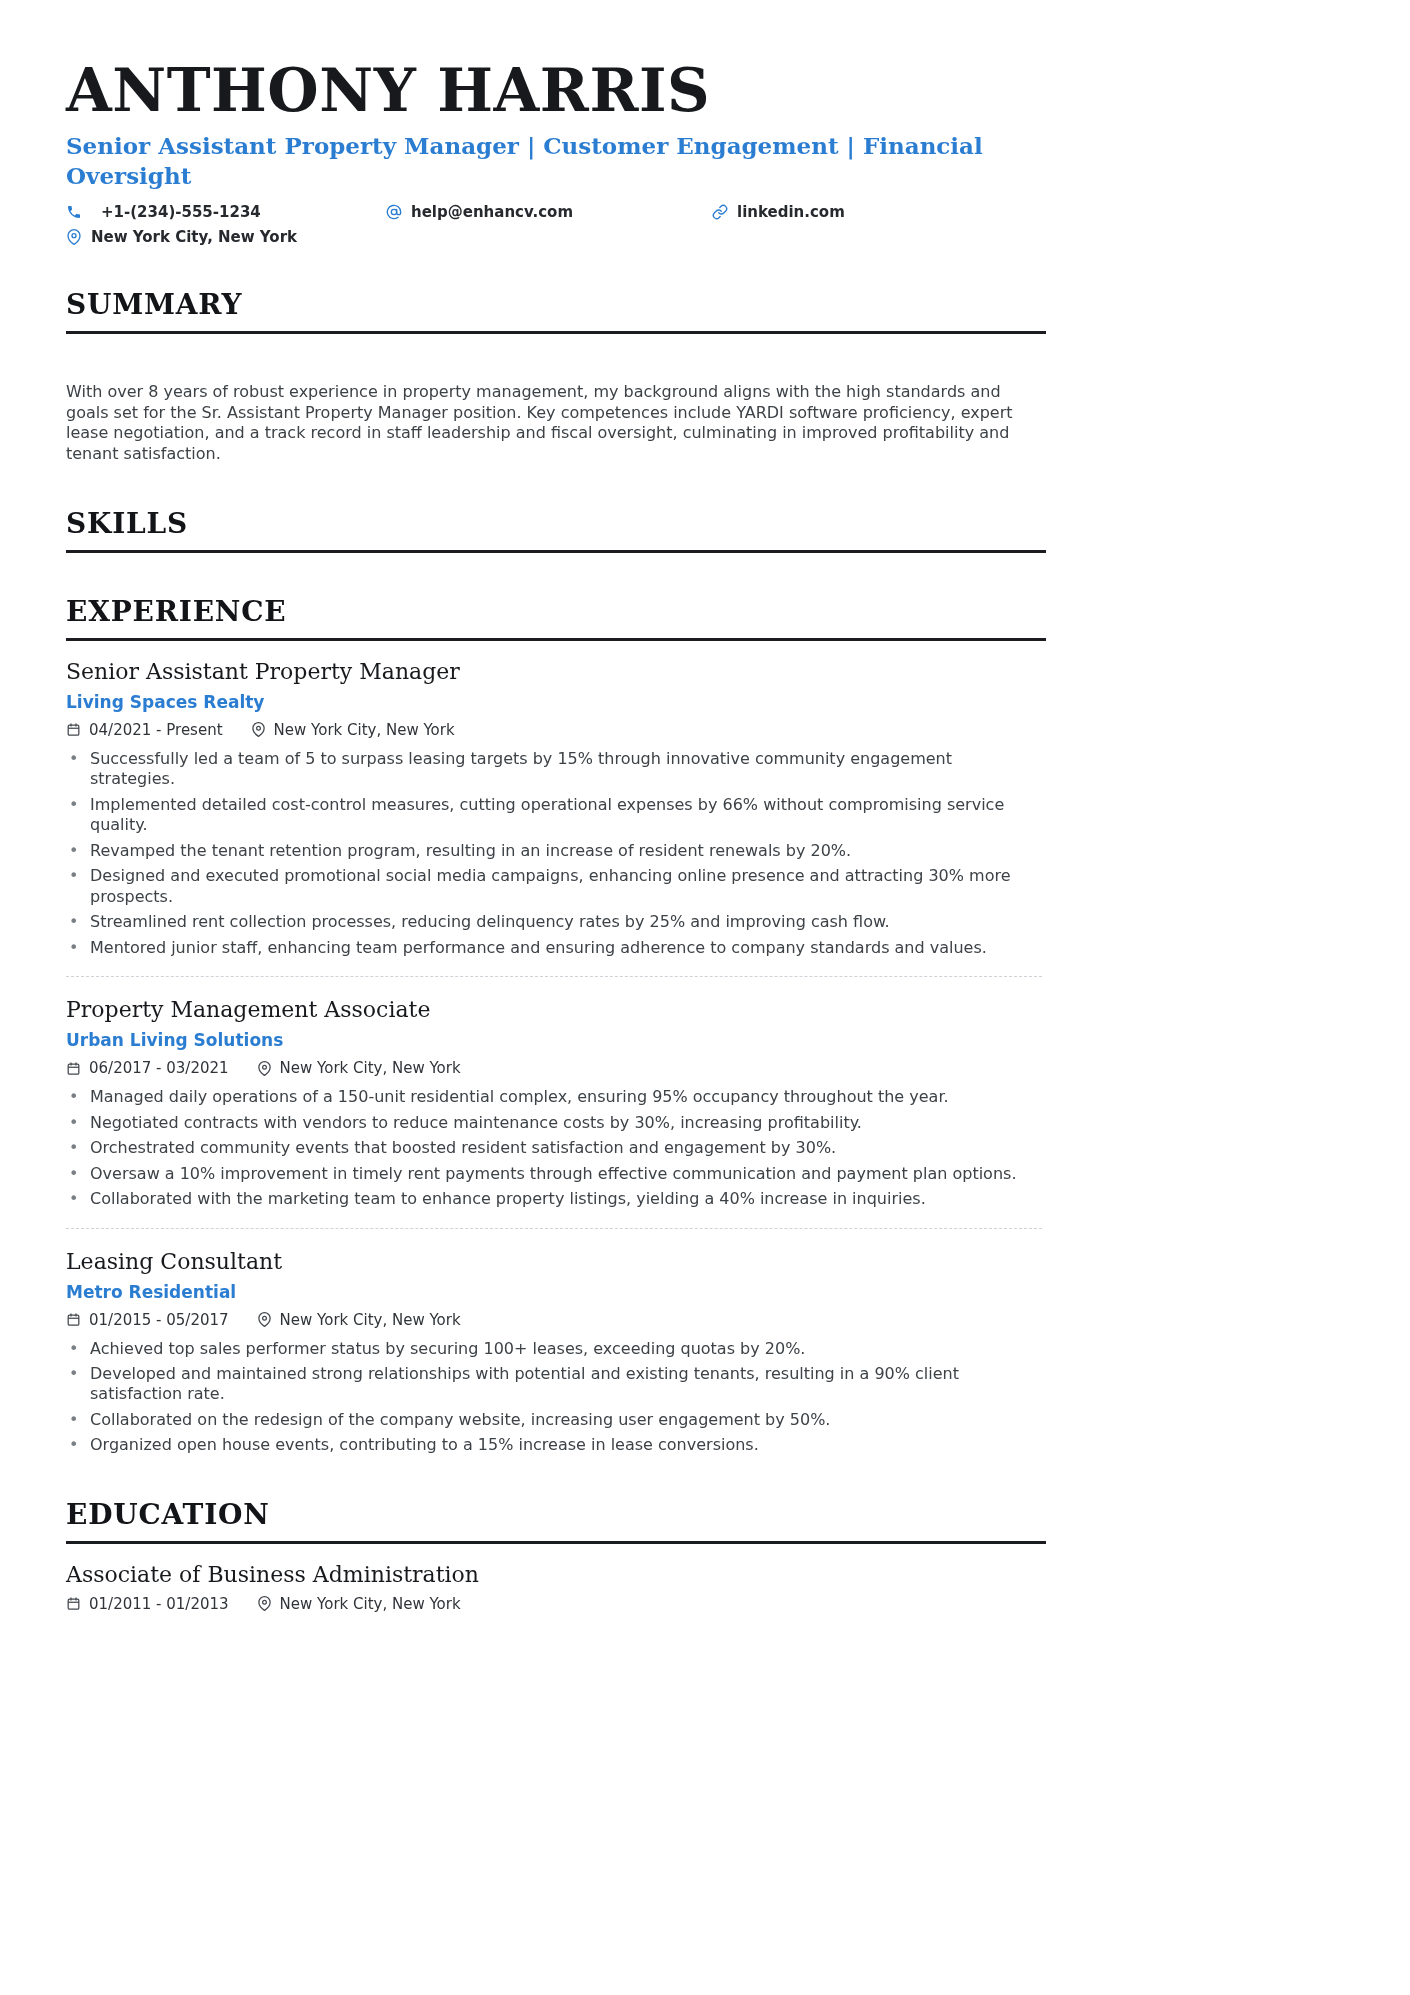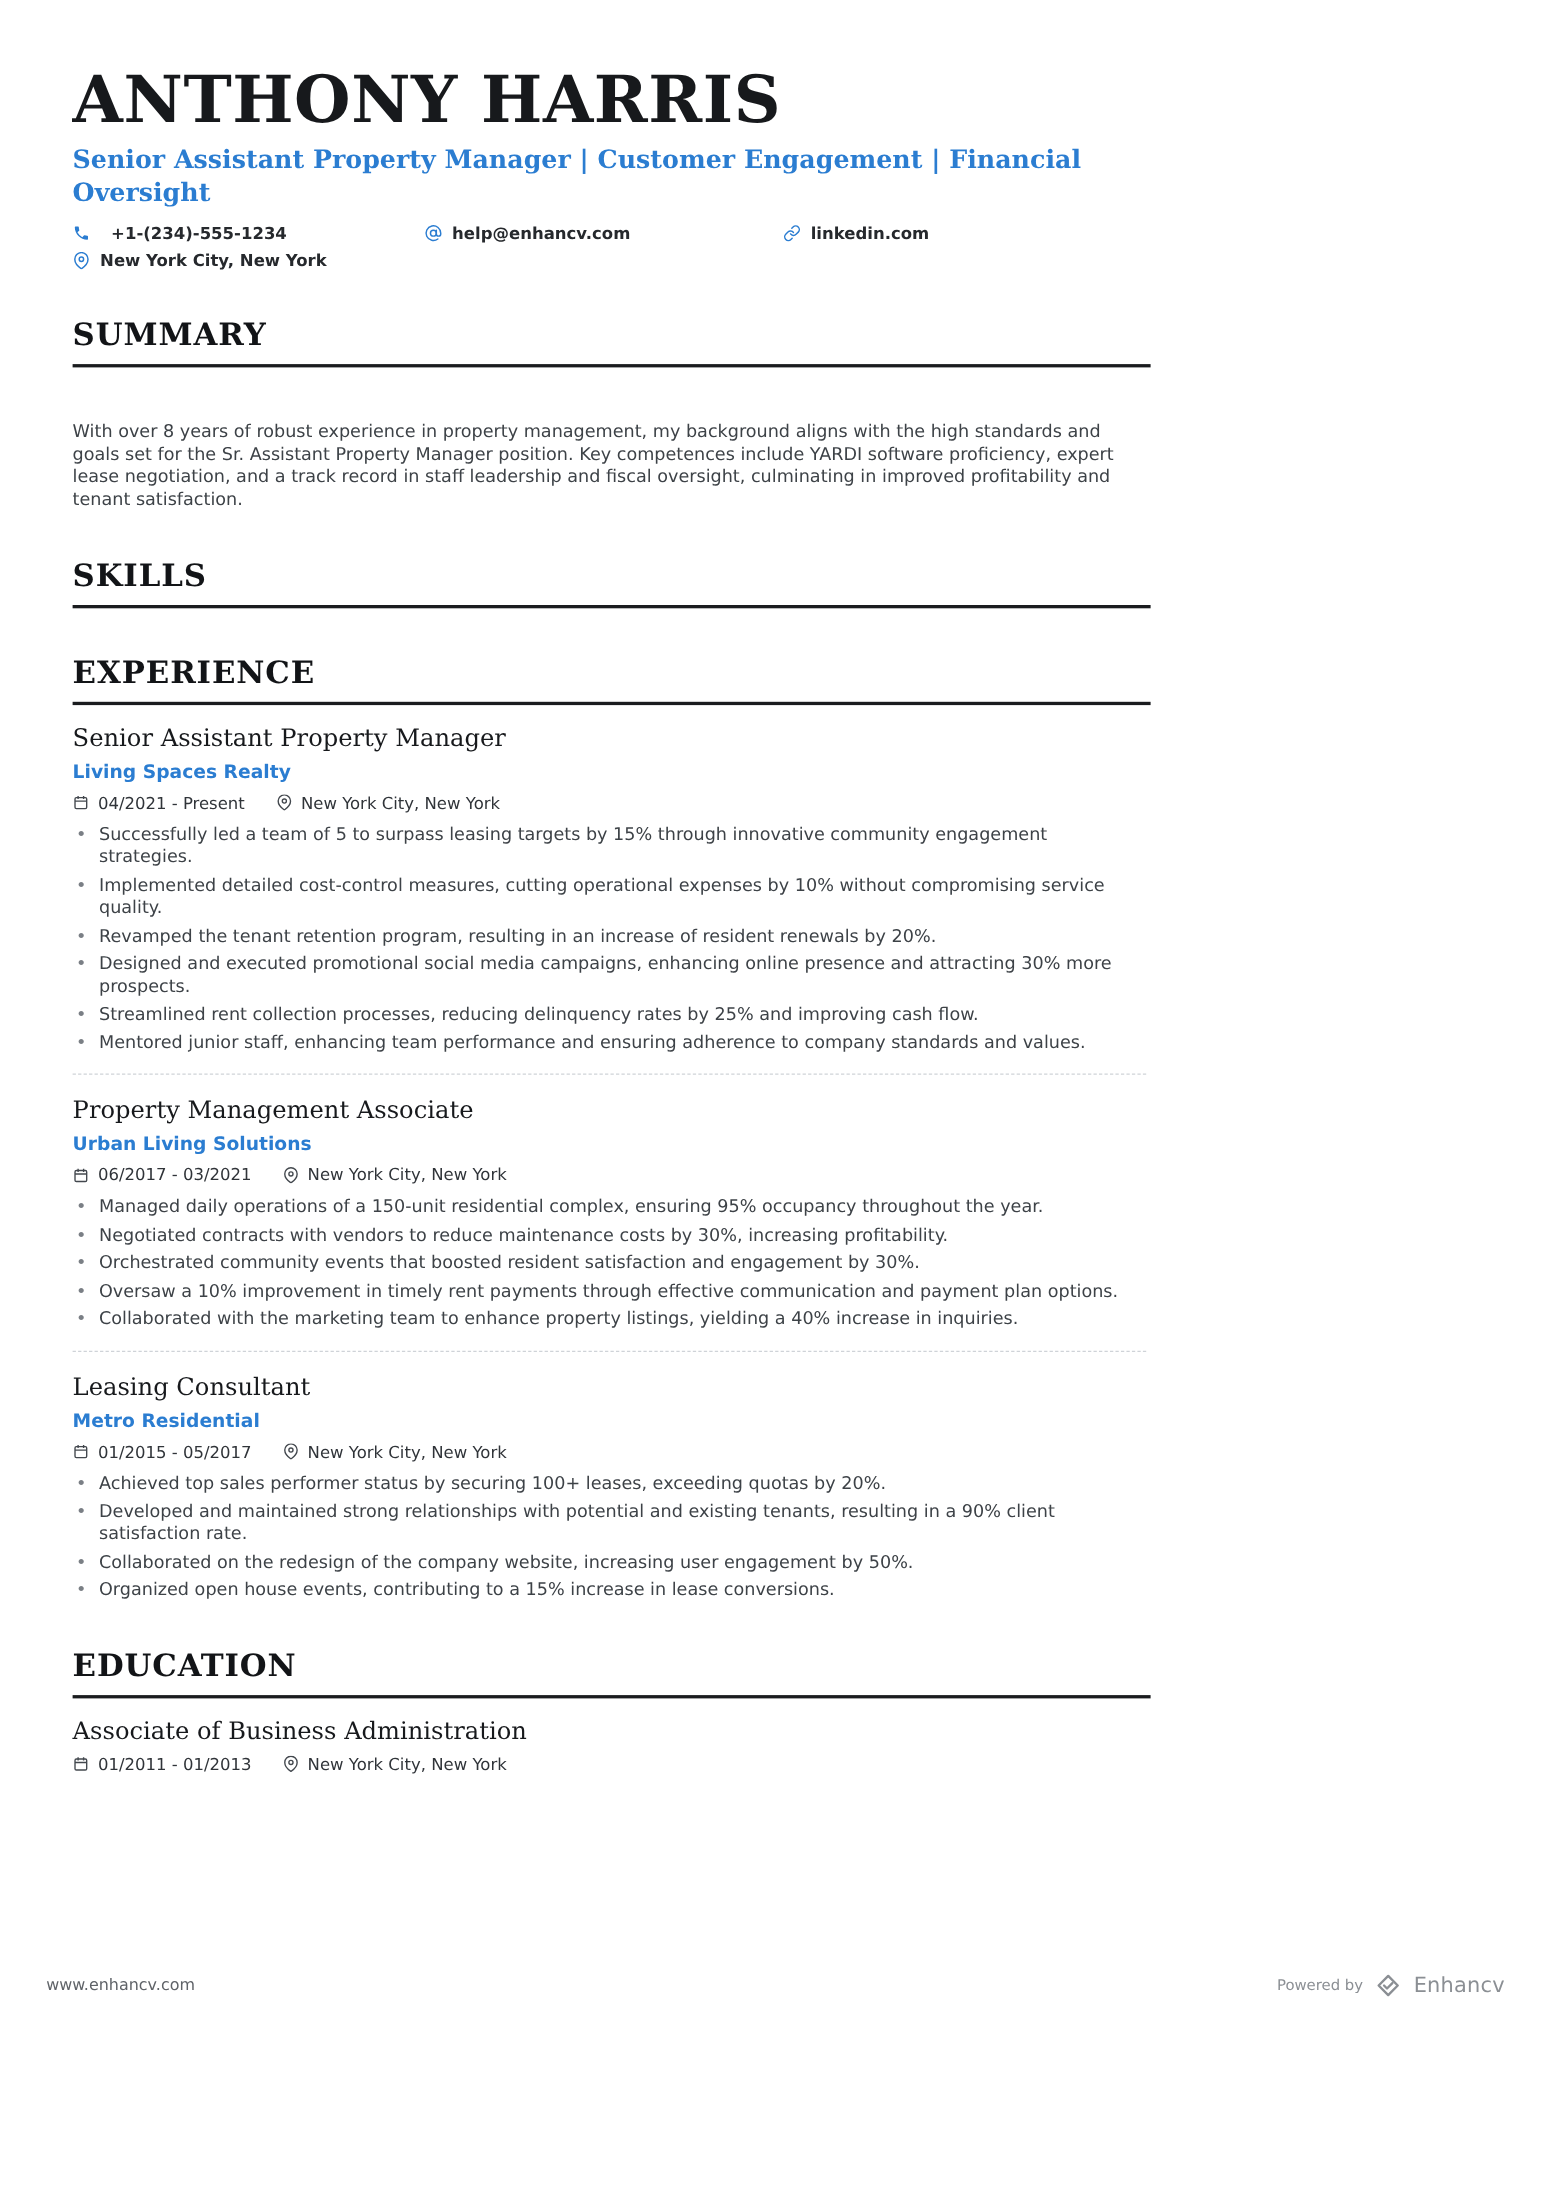--- a/index.html
+++ b/index.html
@@ -230,21 +230,21 @@
           </span>
           <span class="meta-item">
             <svg class="icon">
                 <use href="#i-pin"></use>
               </svg>
             <span>New York City, New York</span>
           </span>
         </div>
         <ul class="bullets">
           <li>Successfully led a team of 5 to surpass leasing targets by 15% through innovative community engagement strategies.</li>
-          <li>Implemented detailed cost-control measures, cutting operational expenses by 10% without compromising service quality.</li>
+          <li>Implemented detailed cost-control measures, cutting operational expenses by 66% without compromising service quality.</li>
           <li>Revamped the tenant retention program, resulting in an increase of resident renewals by 20%.</li>
           <li>Designed and executed promotional social media campaigns, enhancing online presence and attracting 30% more prospects.</li>
           <li>Streamlined rent collection processes, reducing delinquency rates by 25% and improving cash flow.</li>
           <li>Mentored junior staff, enhancing team performance and ensuring adherence to company standards and values.</li>
         </ul>
       </article>
 
       <div class="divider"></div>
 
       <article class="job">
@@ -315,23 +315,13 @@
           <svg class="icon">
               <use href="#i-pin"></use>
             </svg>
           <span>New York City, New York</span>
         </span>
       </div>
     </section>
 
   </div>
 
-  <footer class="footer">
-    <span class="site">www.enhancv.com</span>
-    <div class="powered">
-      <span class="pb-label">Powered by</span>
-      <svg class="logo-icon">
-          <use href="#i-logo"></use>
-        </svg>
-      <span class="brand">Enhancv</span>
-    </div>
-  </footer>
 </div>
 
 </body></html>

